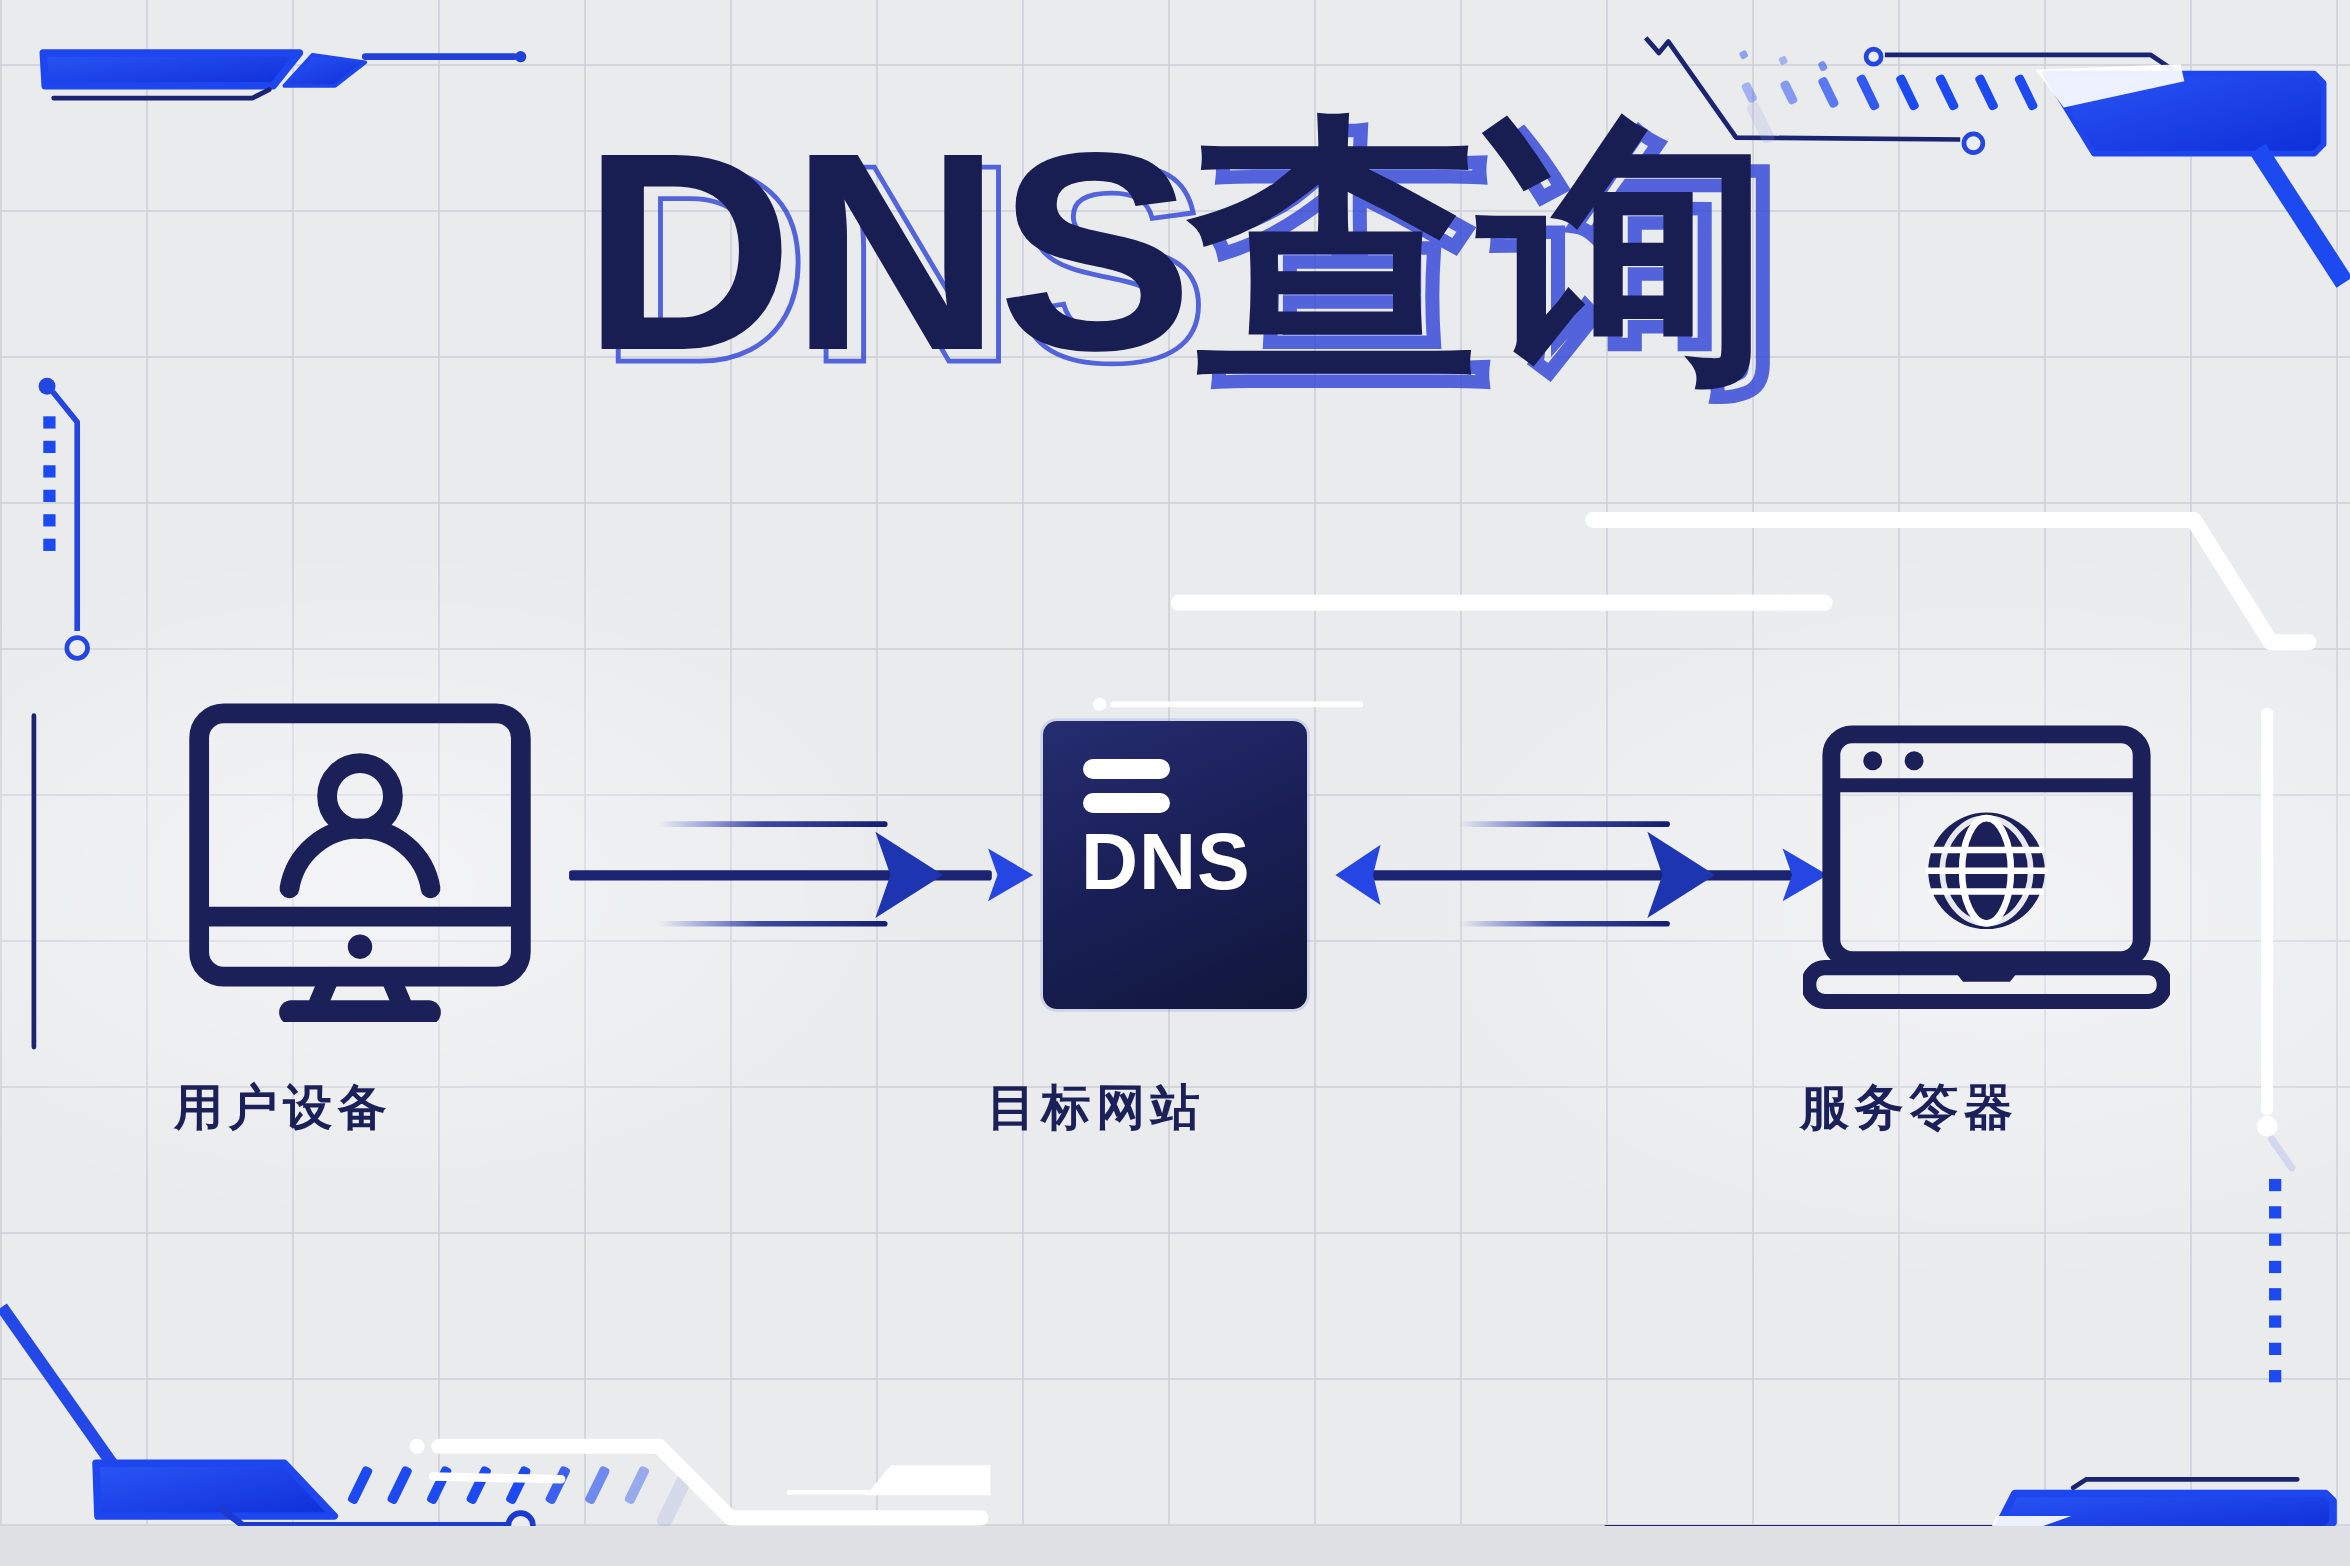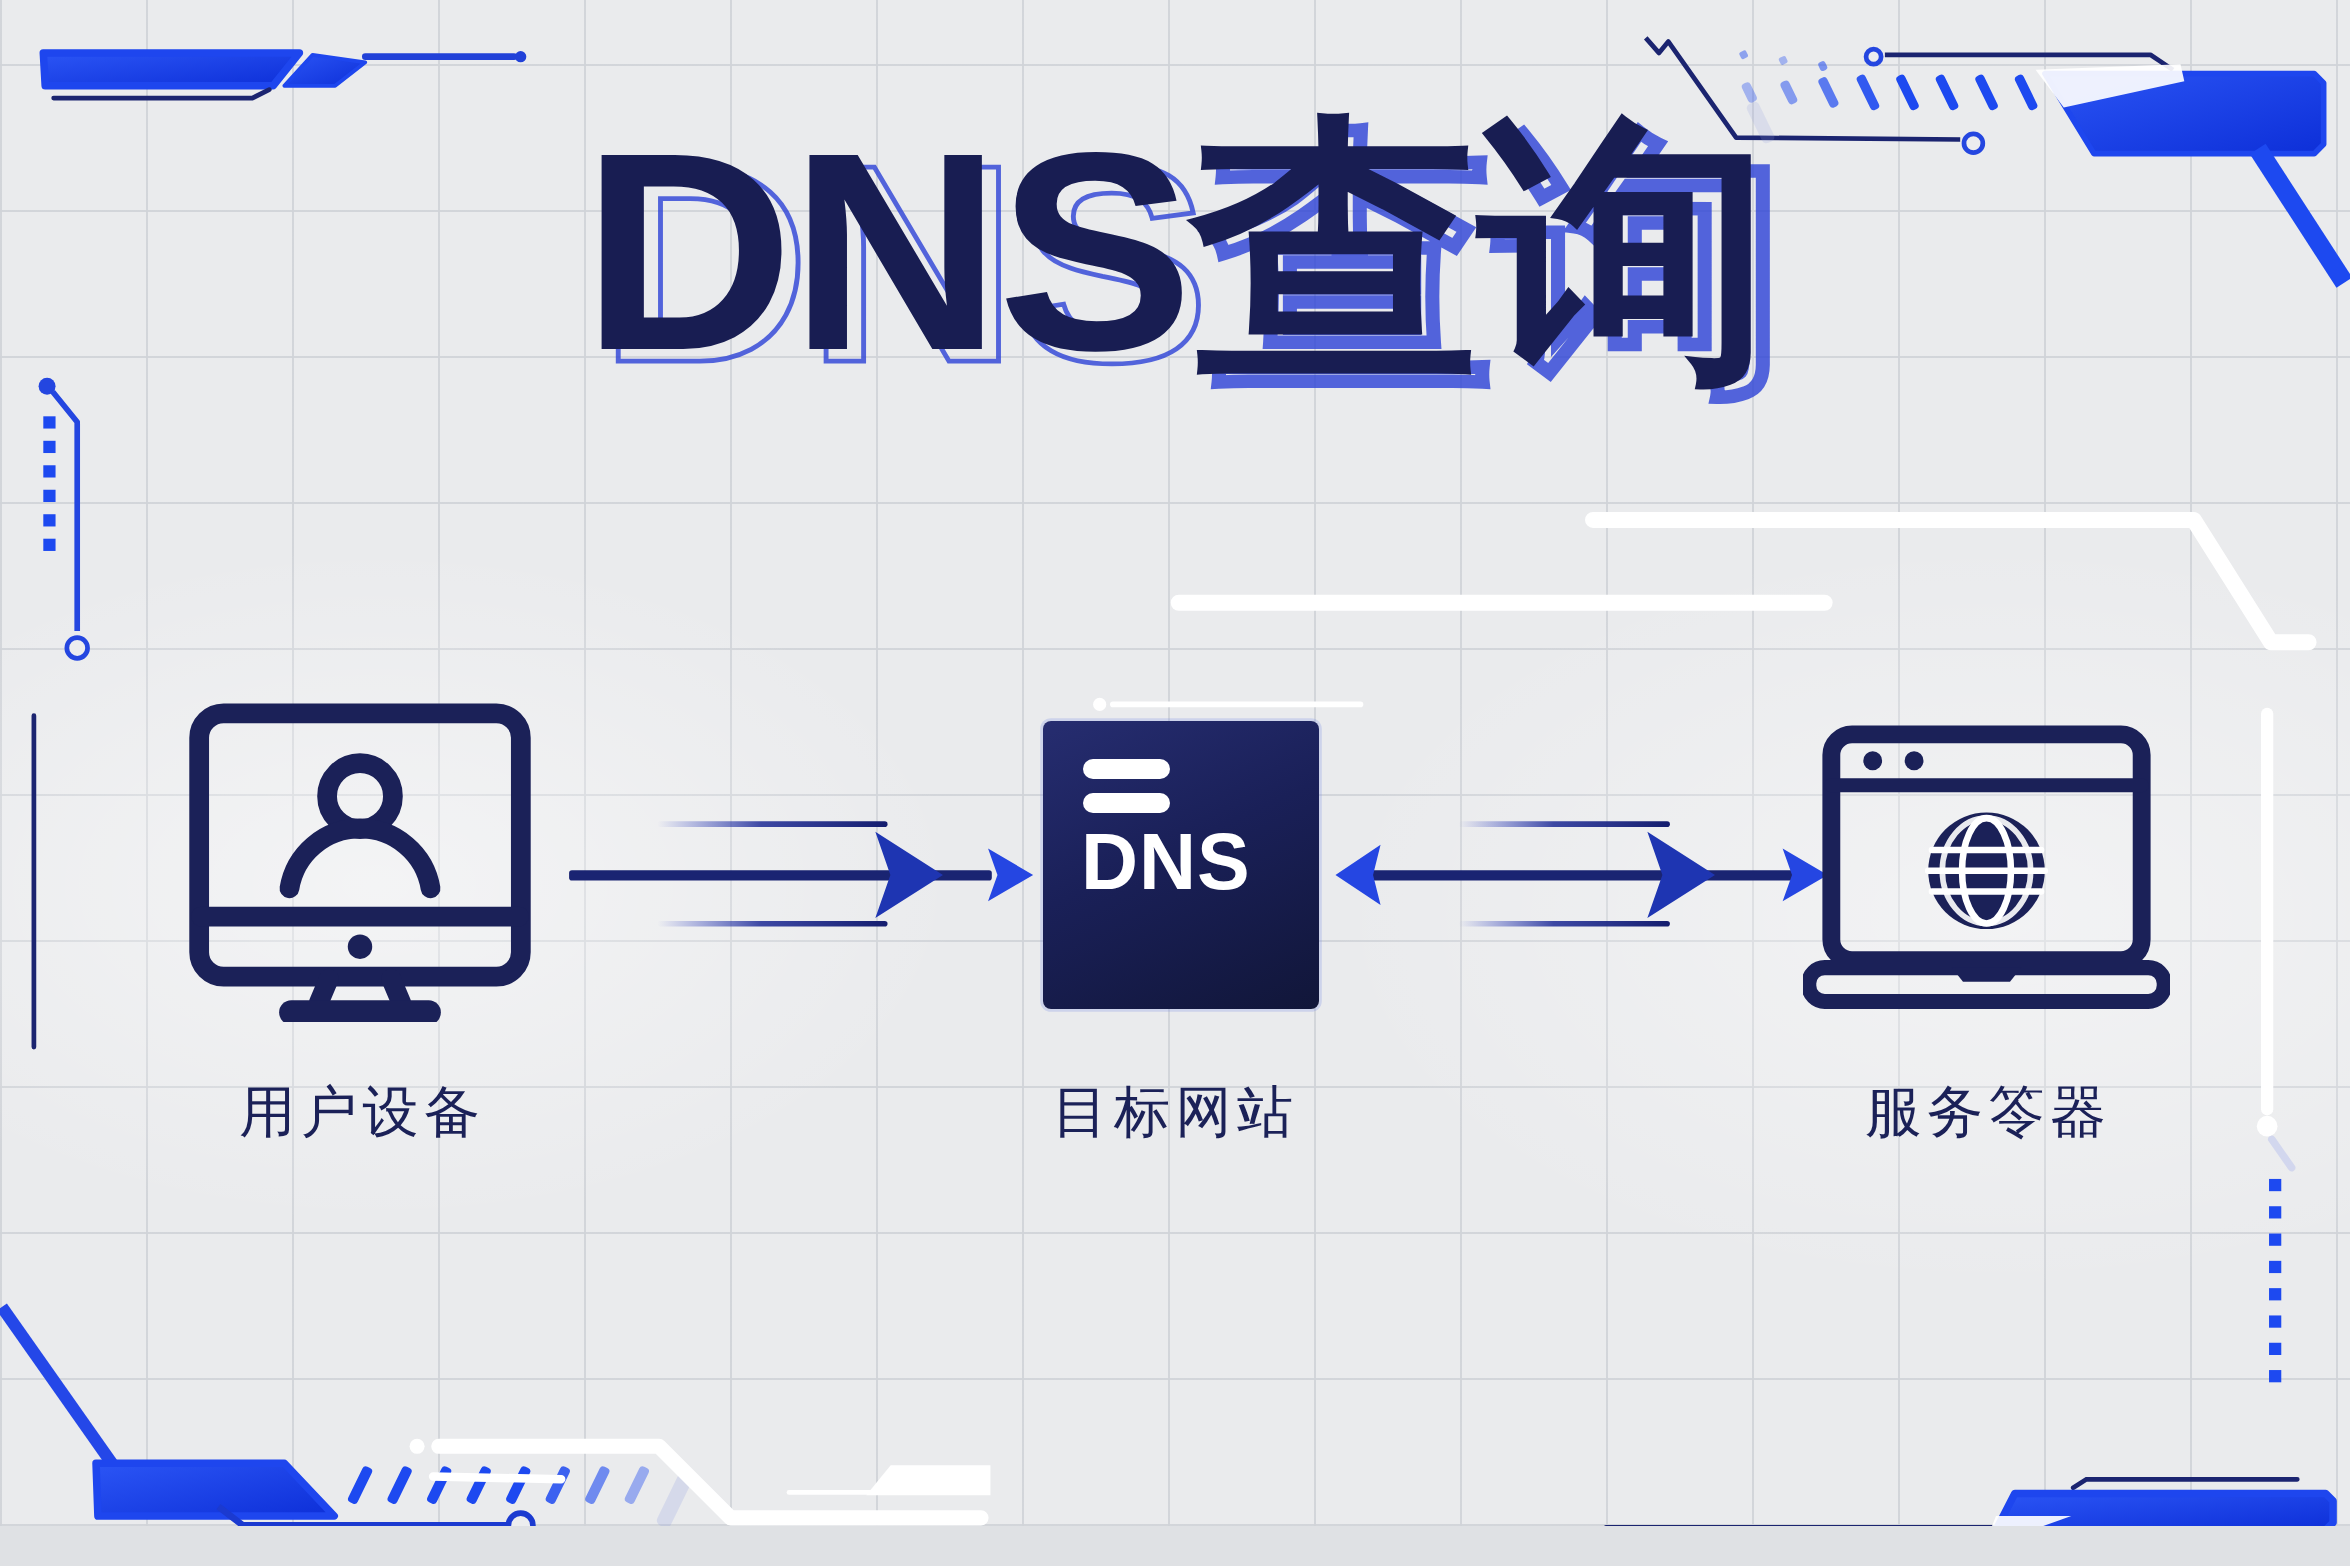--- a/index.html
+++ b/index.html
@@ -23,29 +23,28 @@
   }
   .title .outline{
     position:absolute;left:0;top:0;width:100%;
     transform:translate(16px,12.2px);
     color:transparent;-webkit-text-stroke:4.7px #2c42d6;opacity:.8;
   }
   .title .main{position:relative;color:#181d52;}
   
   .icon-svg{position:absolute;}
   .node-label{
-    position:absolute;width:377px;top:1075px;text-align:center;
-    font-size:56px;font-weight:400;letter-spacing:5.6px;color:#1b2158;
+    position:absolute;width:377px;top:1075px;
+    font-size:49px;font-weight:700;letter-spacing:5.6px;color:#1b2158;
   }
   .dns-box{
     position:absolute;left:1043px;top:721px;width:264px;height:288px;
-    border-radius:8px;
+    border-radius:14px;
     background:linear-gradient(155deg,#262d70 0%,#1a2058 45%,#111639 100%);
     box-shadow:0 0 0 2.8px rgba(120,140,230,.25);
-    padding-left:12px;
   }
   .dns-bar{position:absolute;left:40px;width:87px;height:20px;border-radius:10.4px;background:#ffffff;}
   .dns-bar.b1{top:38px;}
   .dns-bar.b2{top:72px;}
   .dns-badge{
     position:absolute;left:38px;top:98px;color:#ffffff;
     font-size:79px;font-weight:900;letter-spacing:0.9px;line-height:1.1;
   }
   .arrow-svg{overflow:visible;}
 </style>

